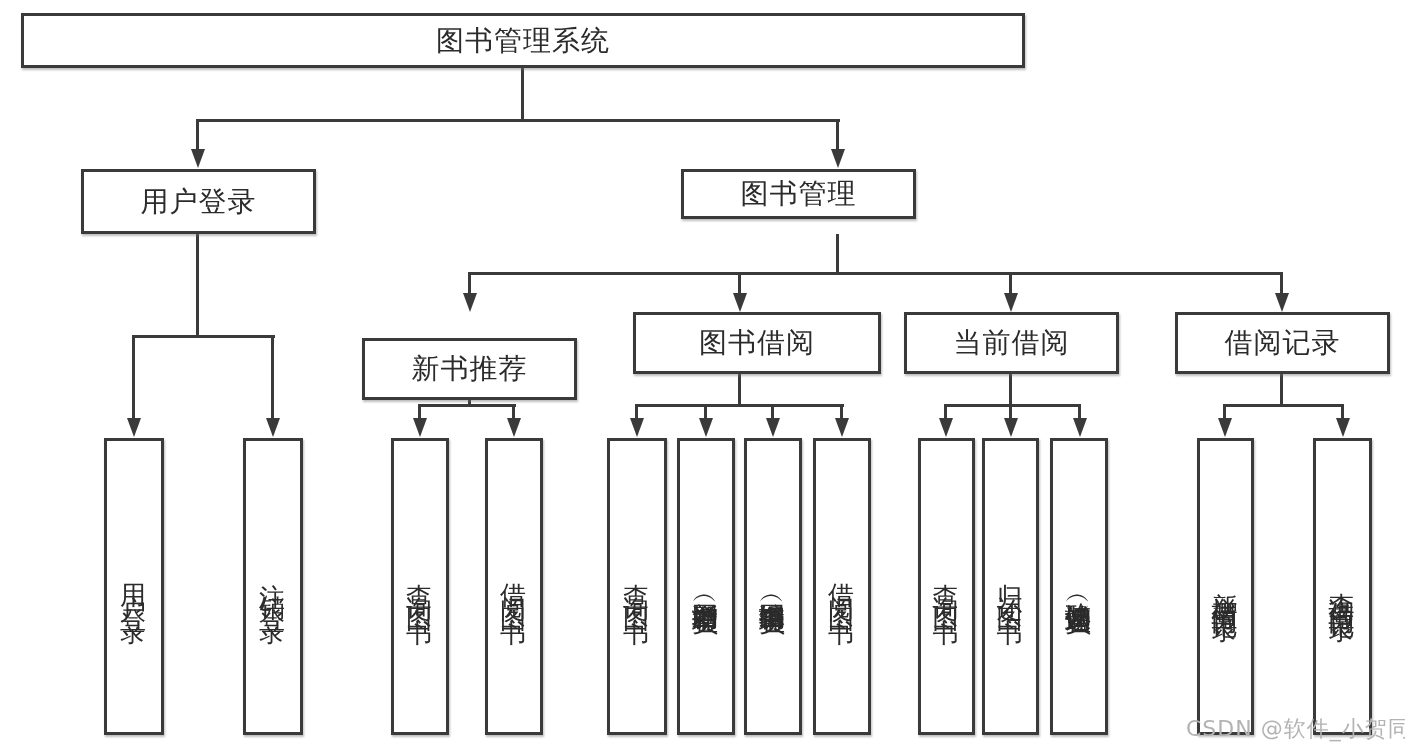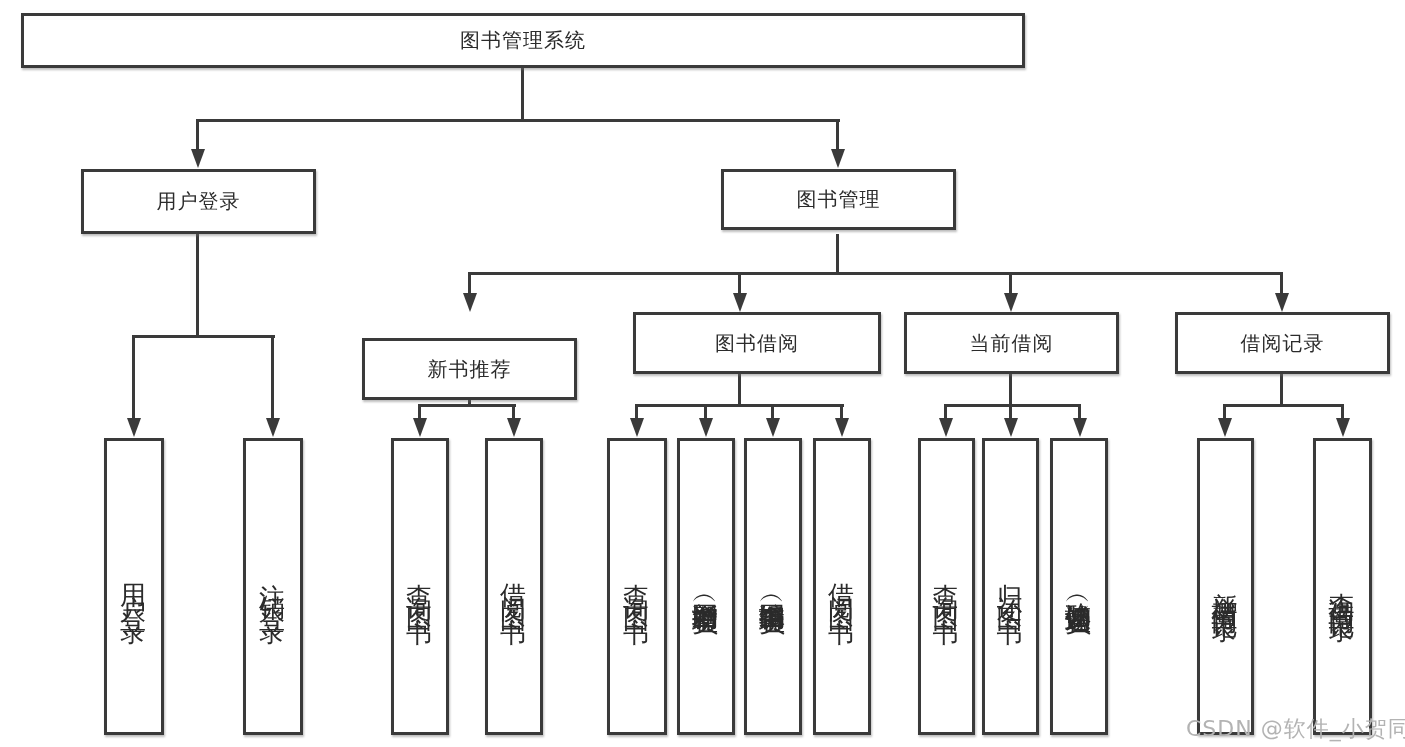--- a/index.html
+++ b/index.html
@@ -25,21 +25,21 @@
     position: absolute;
     background: var(--bg);
     border: 3px solid var(--line);
     display: flex;
     align-items: center;
     justify-content: center;
     color: var(--text);
     box-shadow: 1px 2px 2px rgba(110,110,110,0.45);
     z-index: 2;
   }
-  .hnode { font-size: 20px; letter-spacing: 1px; white-space: nowrap; }
+  .hnode { font-size: 28px; letter-spacing: 1px; white-space: nowrap; }
 
   .vnode span {
     writing-mode: vertical-rl;
     text-orientation: mixed;
     font-size: 26px;
     color: var(--text);
     white-space: nowrap;
   }
   .ls4 span { letter-spacing: 12px; }
   .ls6 span { letter-spacing: 5px; }
@@ -78,21 +78,21 @@
   <div class="node hnode" style="left:21px; top:13px; width:1004px; height:55px;">图书管理系统</div>
 
   <div class="vline" style="left:521px; top:68px; height:53px;"></div>
   <div class="hline" style="left:196px; top:119px; width:644px;"></div>
   <div class="vline" style="left:196px; top:119px; height:33px;"></div>
   <div class="ahead" style="left:191px; top:149px;"></div>
   <div class="vline" style="left:836px; top:119px; height:33px;"></div>
   <div class="ahead" style="left:831px; top:149px;"></div>
 
   <div class="node hnode" style="left:81px; top:169px; width:235px; height:65px;">用户登录</div>
-  <div class="node hnode" style="left:721px; top:169px; width:235px; height:61px;">图书管理</div>
+  <div class="node hnode" style="left:681px; top:169px; width:235px; height:50px;">图书管理</div>
 
   <div class="vline" style="left:196px; top:234px; height:104px;"></div>
   <div class="hline" style="left:132px; top:335px; width:143px;"></div>
   <div class="vline" style="left:132px; top:335px; height:86px;"></div>
   <div class="ahead" style="left:127px; top:418px;"></div>
   <div class="vline" style="left:271px; top:335px; height:86px;"></div>
   <div class="ahead" style="left:266px; top:418px;"></div>
 
   <div class="vline" style="left:836px; top:234px; height:40px;"></div>
   <div class="hline" style="left:468px; top:272px; width:815px;"></div>

